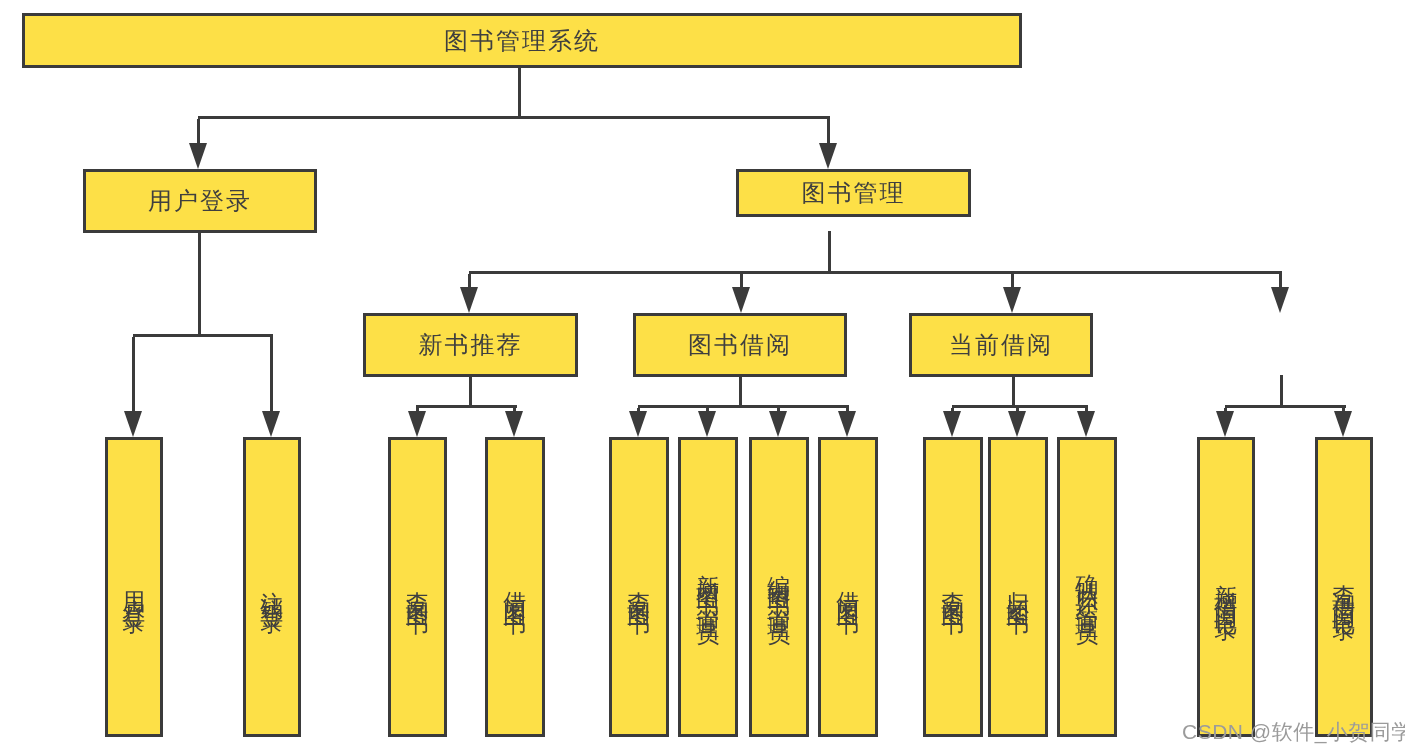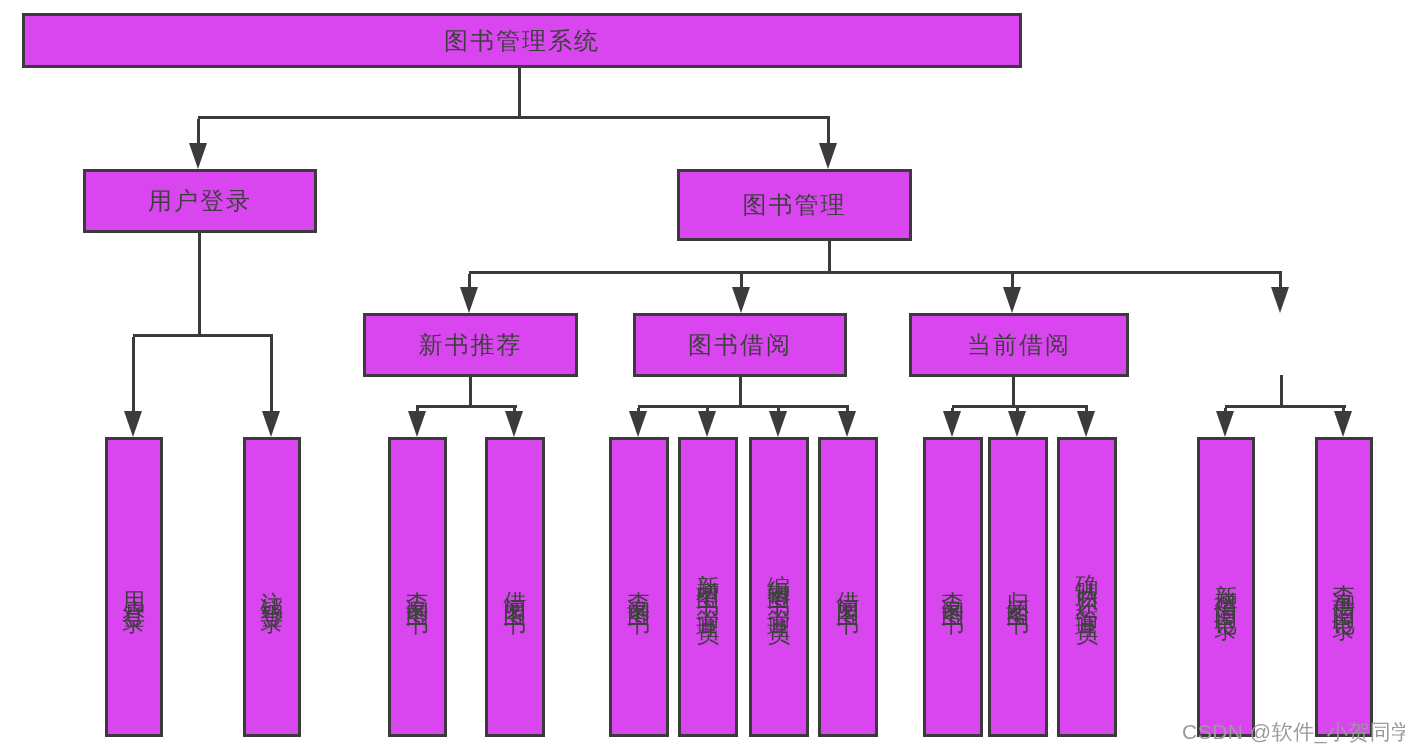--- a/index.html
+++ b/index.html
@@ -27,21 +27,21 @@
   }
   .arrow::after {
     content: ""; position: absolute; left: 0; bottom: 0; width: 0; height: 0;
     border-left: 9.5px solid transparent;
     border-right: 9.5px solid transparent;
     border-top: 26px solid var(--line);
   }
   
   .box, .vbox {
     position: absolute; box-sizing: border-box;
-    background: #d946ef; border: 3px solid var(--line);
+    background: #fde047; border: 3px solid var(--line);
     display: flex; align-items: center; justify-content: center;
   }
   .box span {
     color: var(--text); font-size: 24px; line-height: 1;
     letter-spacing: 2px; white-space: nowrap;
   }
   .vbox { top: 437px; height: 300px; }
   .vbox span {
     writing-mode: vertical-rl; text-orientation: mixed;
     color: var(--text); font-size: 23px; line-height: 1.15;
@@ -98,31 +98,31 @@
   <div class="arrow" style="left:1216px; top:408px; height:29px"></div>
   <div class="arrow" style="left:1334px; top:408px; height:29px"></div>
 
   <div class="box" style="left:22px; top:13px; width:1000px; height:55px">
     <span>图书管理系统</span>
   </div>
 
   <div class="box" style="left:83px; top:169px; width:234px; height:64px">
     <span>用户登录</span>
   </div>
-  <div class="box" style="left:677px; top:169px; width:235px; height:72px">
+  <div class="box" style="left:736px; top:169px; width:235px; height:48px">
     <span>图书管理</span>
   </div>
 
   <div class="box" style="left:633px; top:313px; width:214px; height:64px">
     <span>图书借阅</span>
   </div>
   <div class="box" style="left:363px; top:313px; width:215px; height:64px">
     <span>新书推荐</span>
   </div>
-  <div class="box" style="left:909px; top:313px; width:220px; height:64px">
+  <div class="box" style="left:909px; top:313px; width:184px; height:64px">
     <span>当前借阅</span>
   </div>
 
   <div class="vbox" style="left:105px; width:58px">
     <span>用户登录</span>
   </div>
   <div class="vbox" style="left:243px; width:58px">
     <span>注销登录</span>
   </div>
 

